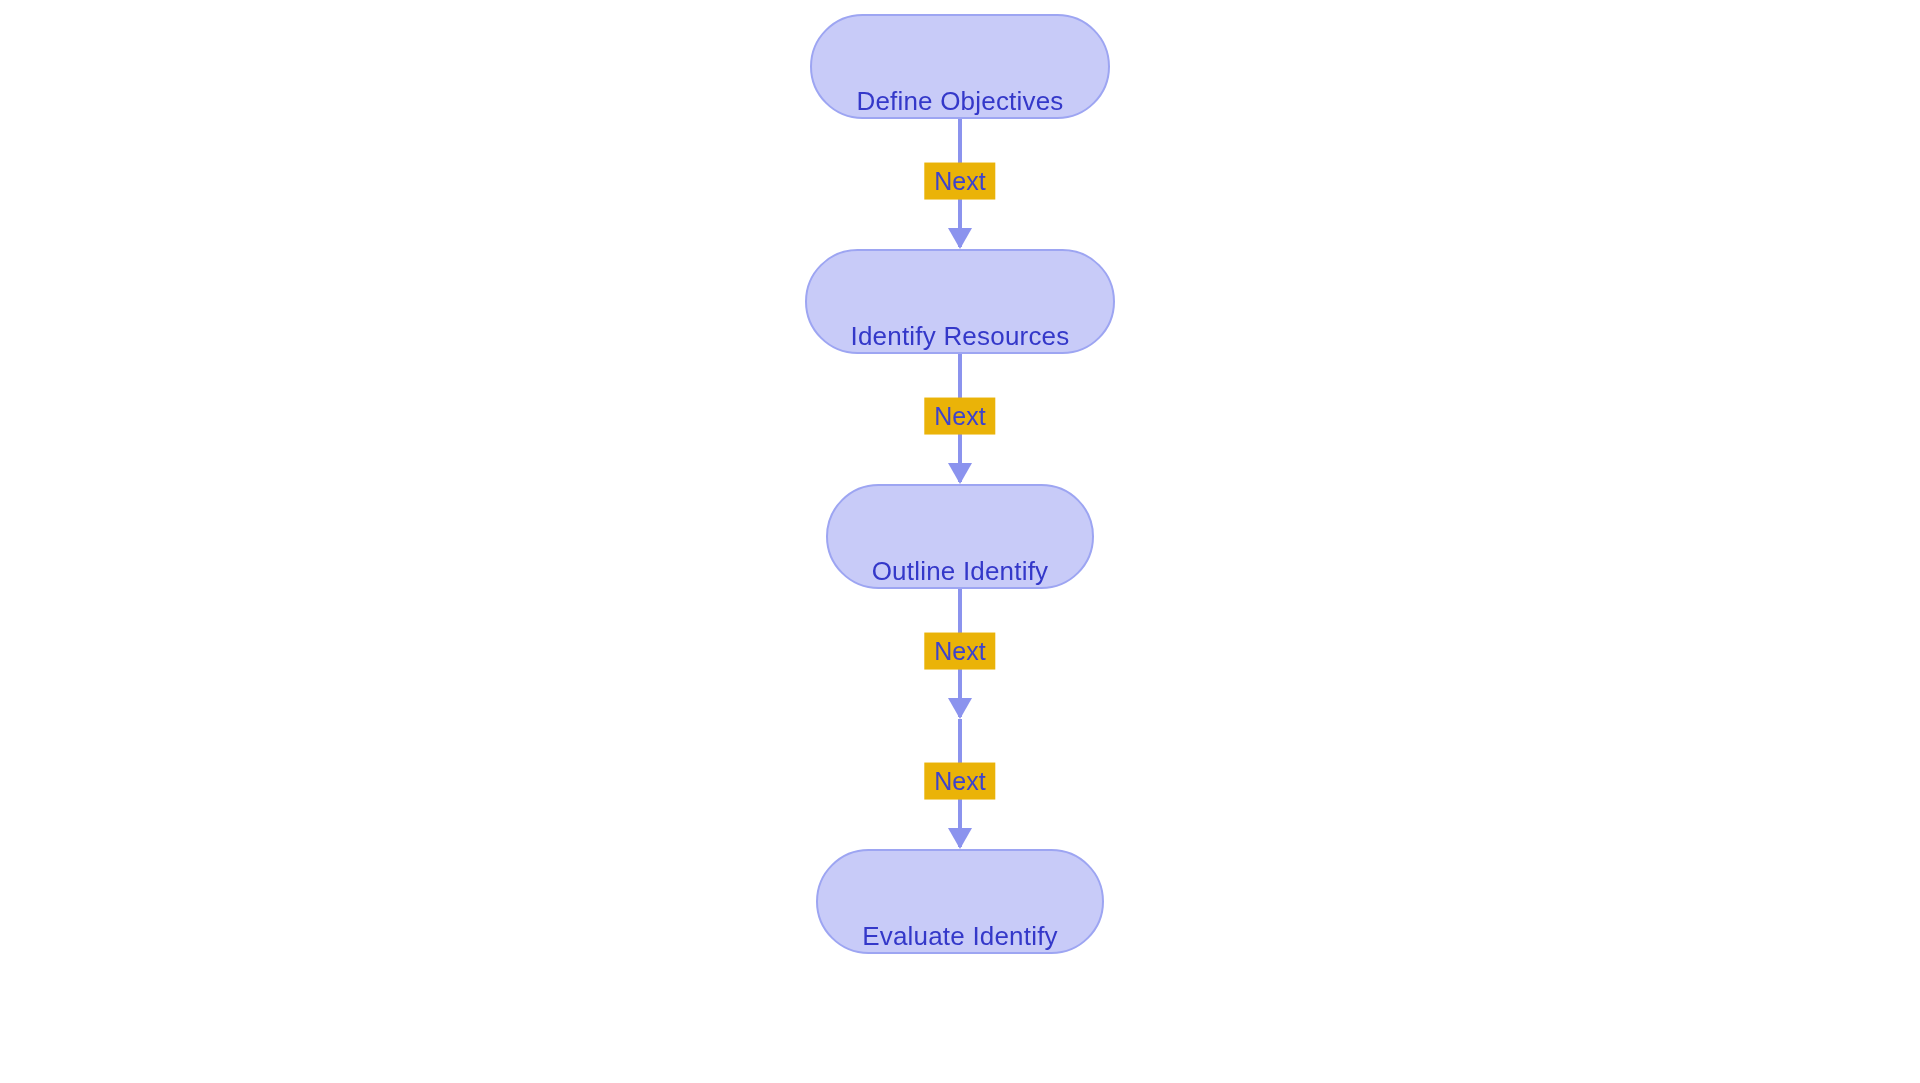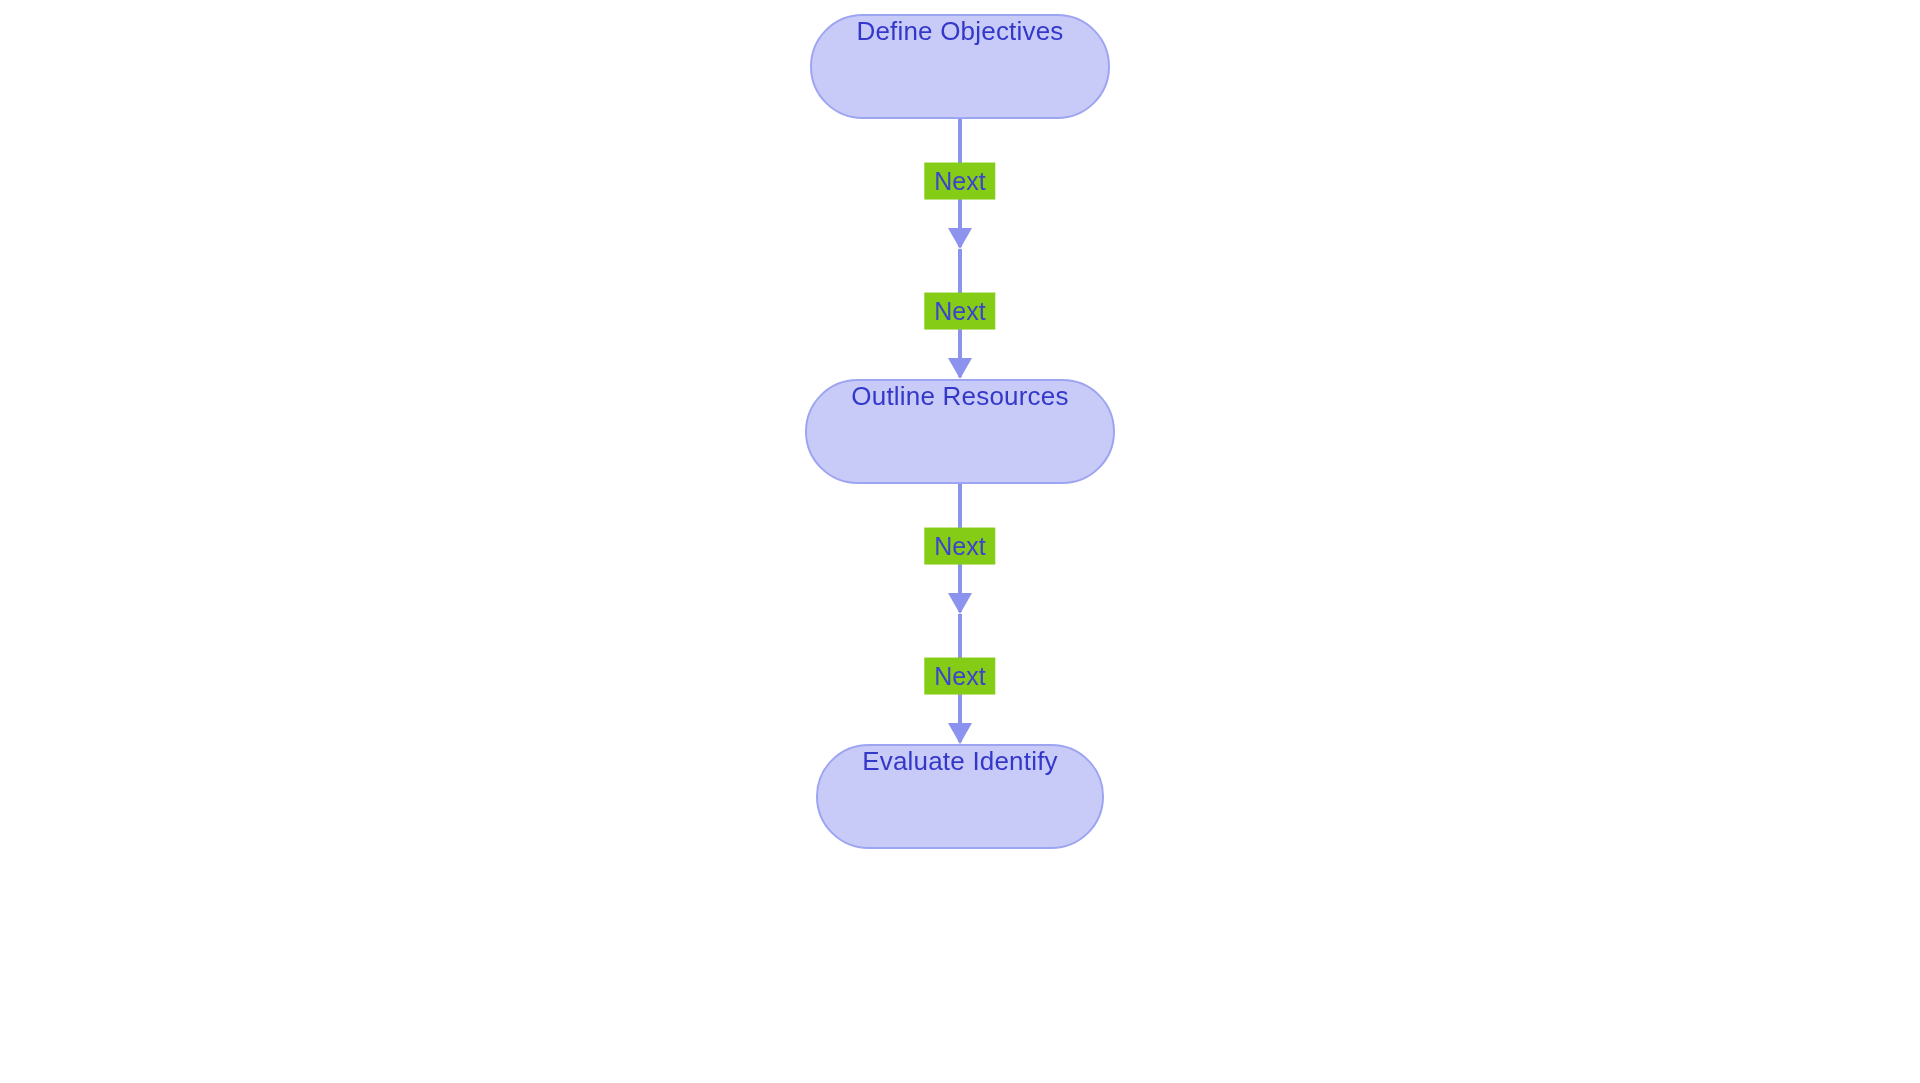--- a/index.html
+++ b/index.html
@@ -22,21 +22,21 @@
     top: 14px;
     display: flex;
     flex-direction: column;
     align-items: center;
   }
   .node {
     height: 105px;
     padding: 0 44px;
     box-sizing: border-box;
     display: flex;
-    align-items: flex-start;
+    align-items: flex-end;
     justify-content: center;
     background: #c8cbf8;
     border: 2px solid #9da5f2;
     border-radius: 54px;
     color: #3438c9;
     font-size: 26px;
     letter-spacing: 0.2px;
     white-space: nowrap;
   }
   .connector {
@@ -63,21 +63,21 @@
     height: 0;
     border-left: 12px solid transparent;
     border-right: 12px solid transparent;
     border-top: 21px solid #8b93ee;
   }
   .connector .edge-label {
     position: absolute;
     left: 50%;
     top: 50%;
     transform: translate(-50%, -58%);
-    background: #84cc16;
+    background: #eab308;
     padding: 4px 10px;
     color: #3d43cd;
     font-size: 25px;
     white-space: nowrap;
   }
 </style>
 </head>
 <body>
 
 <div class="canvas">
@@ -86,29 +86,32 @@
     <div class="node">
       <span>Define Objectives</span>
     </div>
 
     <div class="connector">
       <div class="line"></div>
       <div class="arrowhead"></div>
       <span class="edge-label">Next</span>
     </div>
 
+    <div class="node">
+      <span>Identify Resources</span>
+    </div>
 
     <div class="connector">
       <div class="line"></div>
       <div class="arrowhead"></div>
       <span class="edge-label">Next</span>
     </div>
 
     <div class="node">
-      <span>Outline Resources</span>
+      <span>Outline Identify</span>
     </div>
 
     <div class="connector">
       <div class="line"></div>
       <div class="arrowhead"></div>
       <span class="edge-label">Next</span>
     </div>
 
 
     <div class="connector">

